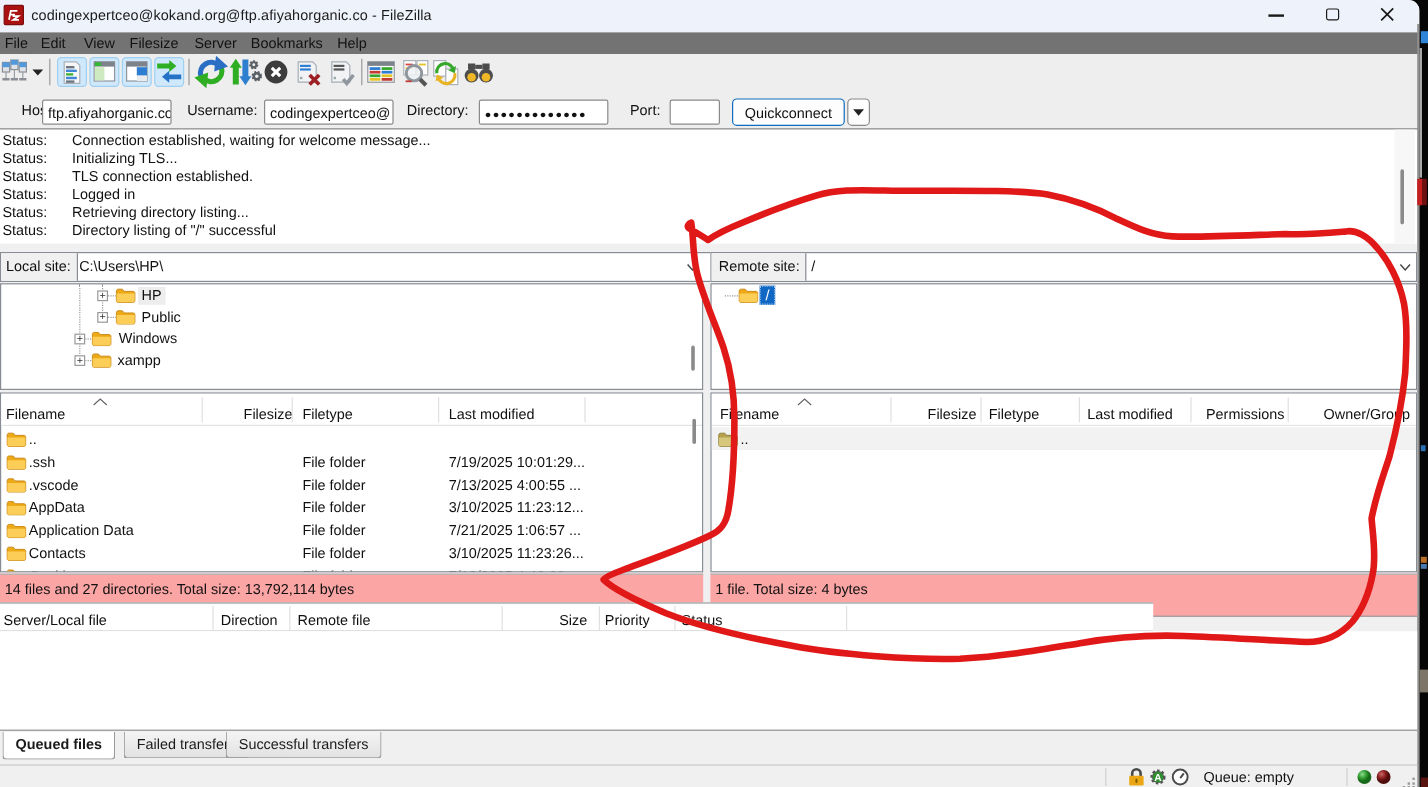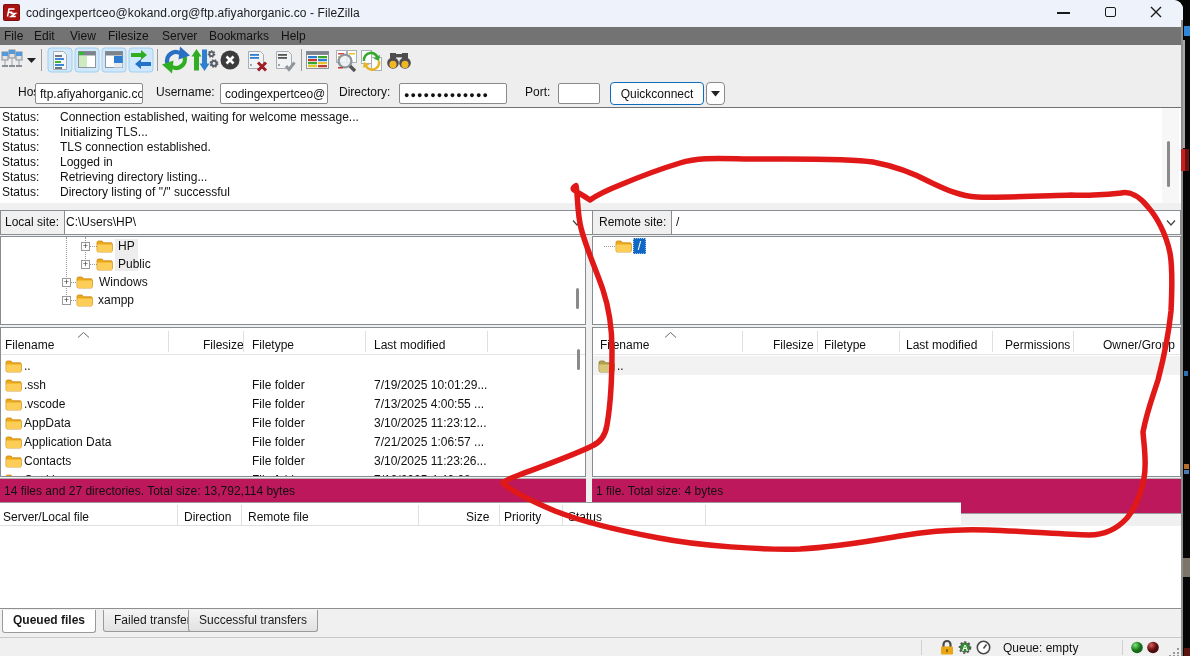--- a/index.html
+++ b/index.html
@@ -19,21 +19,21 @@
 .log .ms{position:absolute;left:60px}
 .panelbox{position:absolute;background:#fff;border:1px solid #888d94}
 .sitebar{position:absolute;top:210px;height:25px;background:#fff;border:1px solid #888d94}
 .sitelbl{position:absolute;left:0;top:0;height:23px;background:#f0f0f0;border-right:1px solid #888d94;padding:4px 5px 0 4px;white-space:nowrap}
 .siteval{position:absolute;top:4px;white-space:nowrap}
 .hdr{position:absolute;left:0;top:0;width:100%;height:27px;background:#fff;border-bottom:1px solid #e4e4e4}
 .hdr .ht{position:absolute;top:10px;color:#101010;white-space:nowrap}
 .hdr .sep{position:absolute;top:3px;width:1px;height:21px;background:#e0e0e0}
 .row{position:absolute;left:0;width:100%;height:19px}
 .row .ft{position:absolute;top:3px;white-space:nowrap}
-.statusband{position:absolute;top:478px;height:36px;background:#be185d;border-top:1px solid #b4b4b4;border-bottom:1px solid #9a9a9a}
+.statusband{position:absolute;top:478px;height:36px;background:#fca5a5;border-top:1px solid #b4b4b4;border-bottom:1px solid #9a9a9a}
 .statusband div{position:absolute;left:4px;top:5px;white-space:nowrap}
 .qhdr{position:absolute;left:0;top:502px;width:961px;height:24px;background:#fff;border-top:1px solid #9a9a9a;border-bottom:1px solid #e0e0e0}
 .qhdr .ht{position:absolute;top:7px;color:#101010;white-space:nowrap}
 .qhdr .sep{position:absolute;top:2px;width:1px;height:20px;background:#e0e0e0}
 .qbody{position:absolute;left:0;top:526px;width:1181px;height:83px;background:#fff;border-bottom:1px solid #8f8f8f}
 .tabs{position:absolute;left:0;top:610px;width:1181px;height:24px;background:#f0f0f0}
 .tab{position:absolute;top:0;height:22px;padding:3px 10px 0 10px;background:linear-gradient(#f4f4f4,#e2e2e2);border:1px solid #9a9a9a;border-top:none;border-radius:0 0 3px 3px;color:#1a1a1a;white-space:nowrap}
 .tab.active{background:#fff;font-weight:bold;height:23px}
 .sbar{position:absolute;left:0;top:637px;width:1181px;height:19px;background:#f0f0f0;border-top:1px solid #c8c8c8}
 .blackstrip{position:absolute;left:1183px;top:0;width:7px;height:656px;background:#060606}
@@ -273,21 +273,21 @@
       </svg>
     <svg style="left:95px;top:20px" width="17" height="14" viewBox="0 0 17 14">
         <use href="#fold"></use>
       </svg>
     <svg style="left:75px;top:38px" width="17" height="14" viewBox="0 0 17 14">
         <use href="#fold"></use>
       </svg>
     <svg style="left:75px;top:56px" width="17" height="14" viewBox="0 0 17 14">
         <use href="#fold"></use>
       </svg>
-    <div class="treetxt" style="left:114px;top:2px;background:#ededed;padding:0 3px 18px 3px">HP</div>
+    <div class="treetxt" style="left:114px;top:2px;background:#ededed;padding:0 3px 1px 3px">HP</div>
     <div class="treetxt" style="left:117px;top:20px">Public</div>
     <div class="treetxt" style="left:98px;top:38px">Windows</div>
     <div class="treetxt" style="left:97px;top:56px">xampp</div>
     <div class="thumbv" style="left:575px;top:51px;height:21px"></div>
   </div>
 
   <div class="panelbox" style="left:0;top:327px;width:586px;height:150px;overflow:hidden">
     <div class="hdr">
       <span class="ht" style="left:4px">Filename</span>
       <svg style="left:76px;top:4px" width="13" height="6" viewBox="0 0 13 6">

